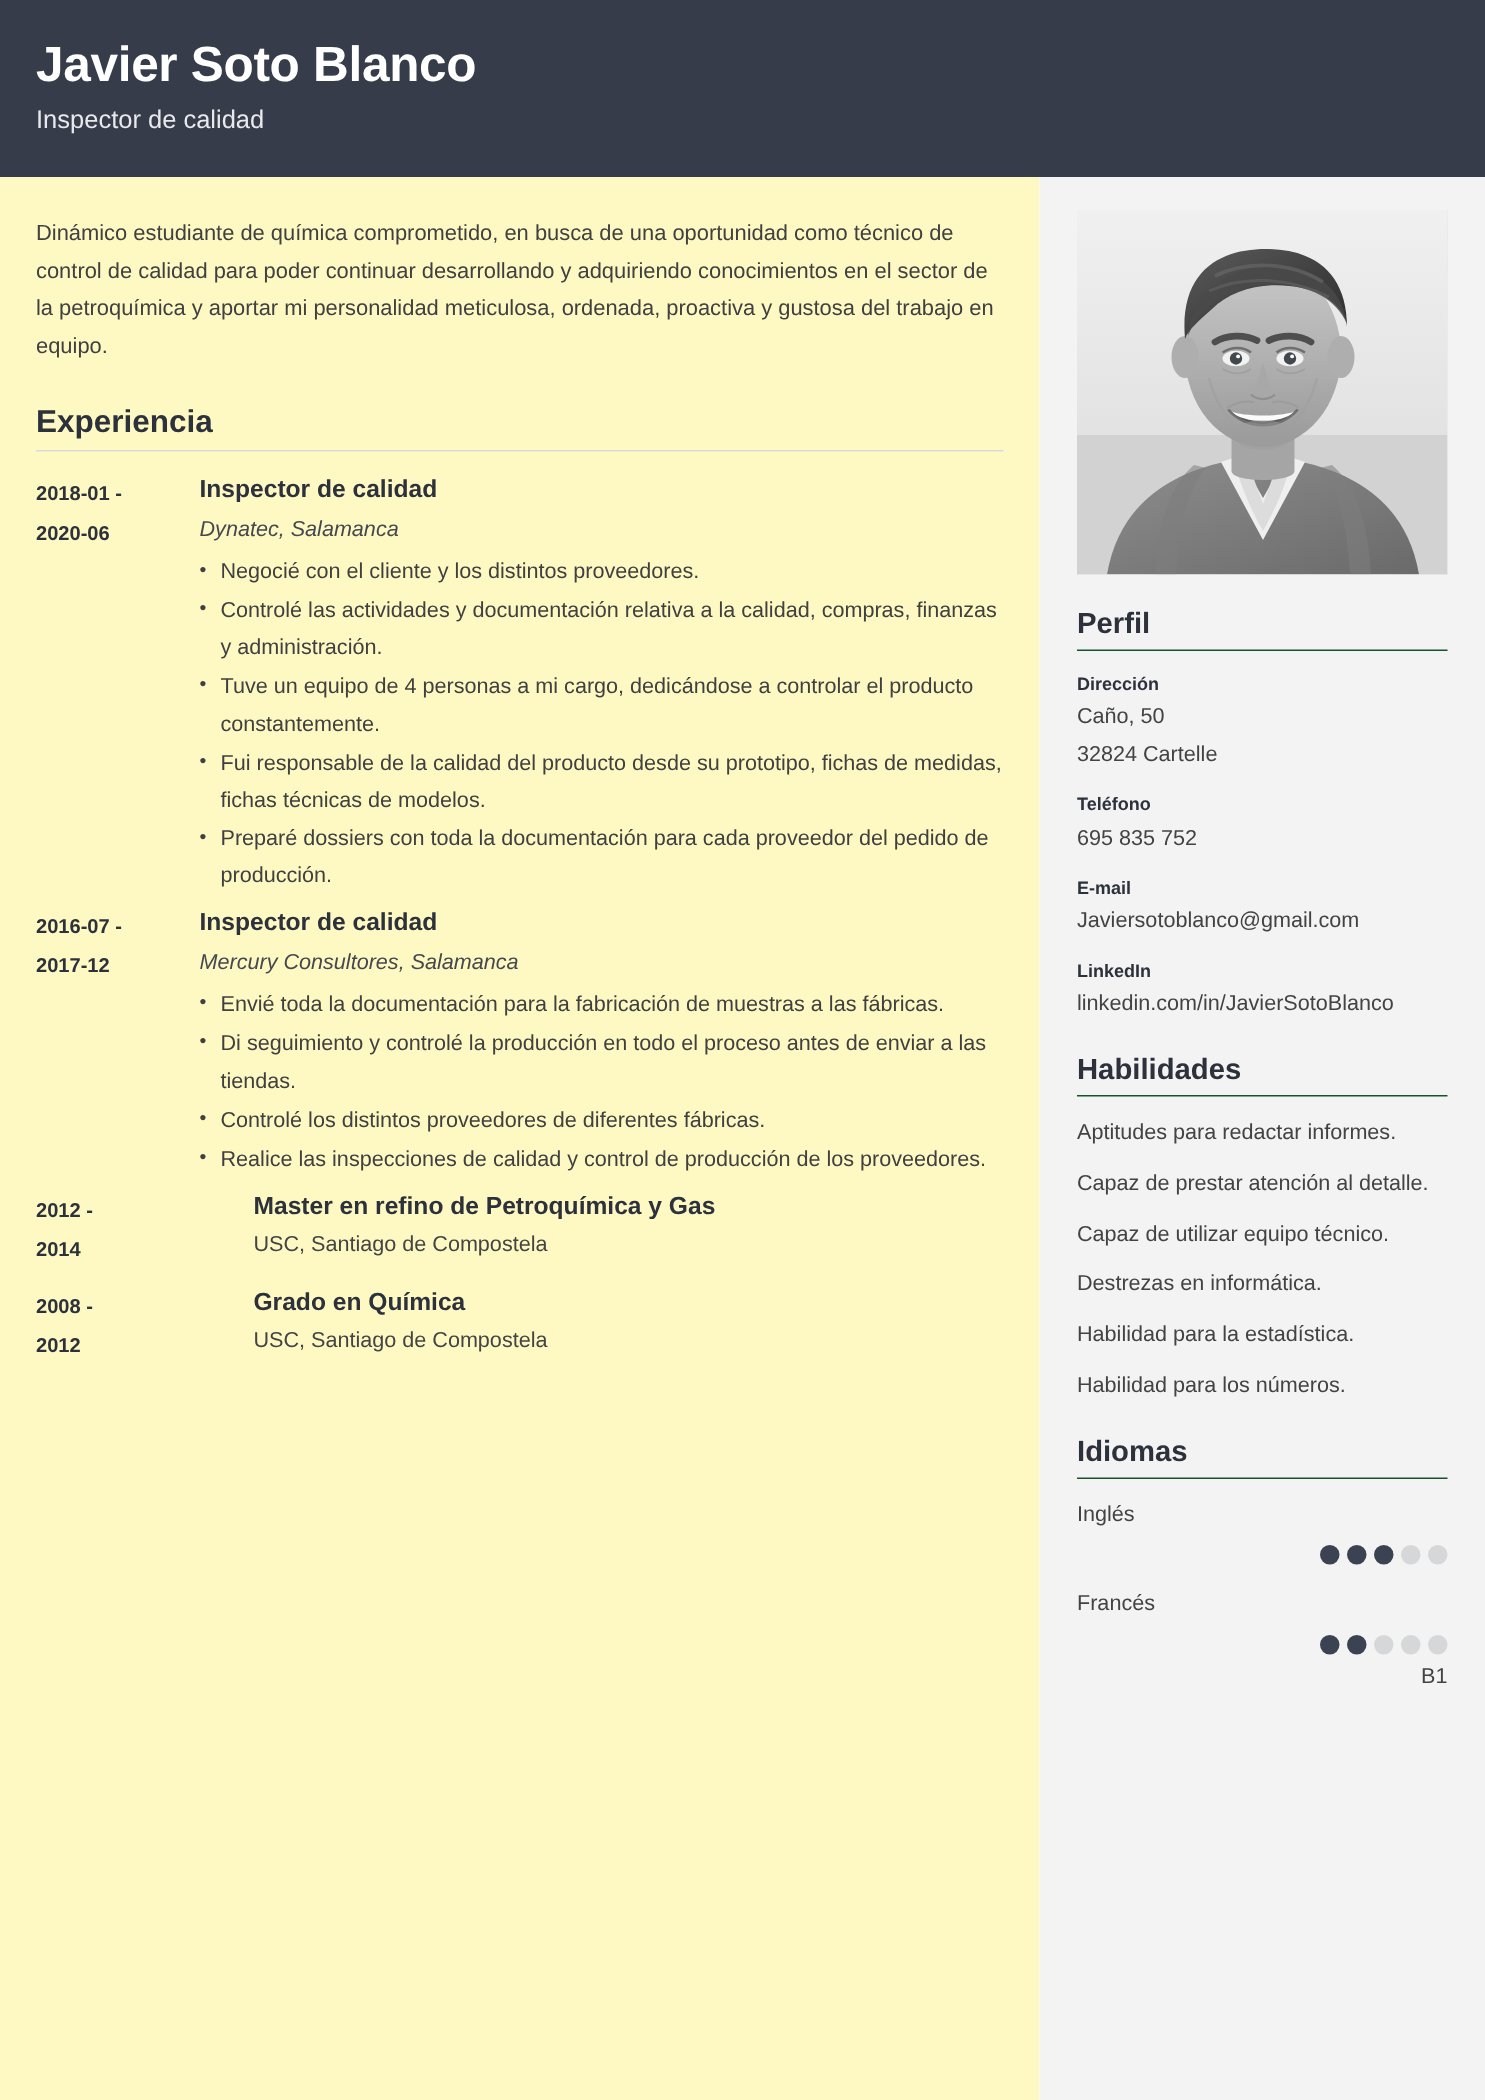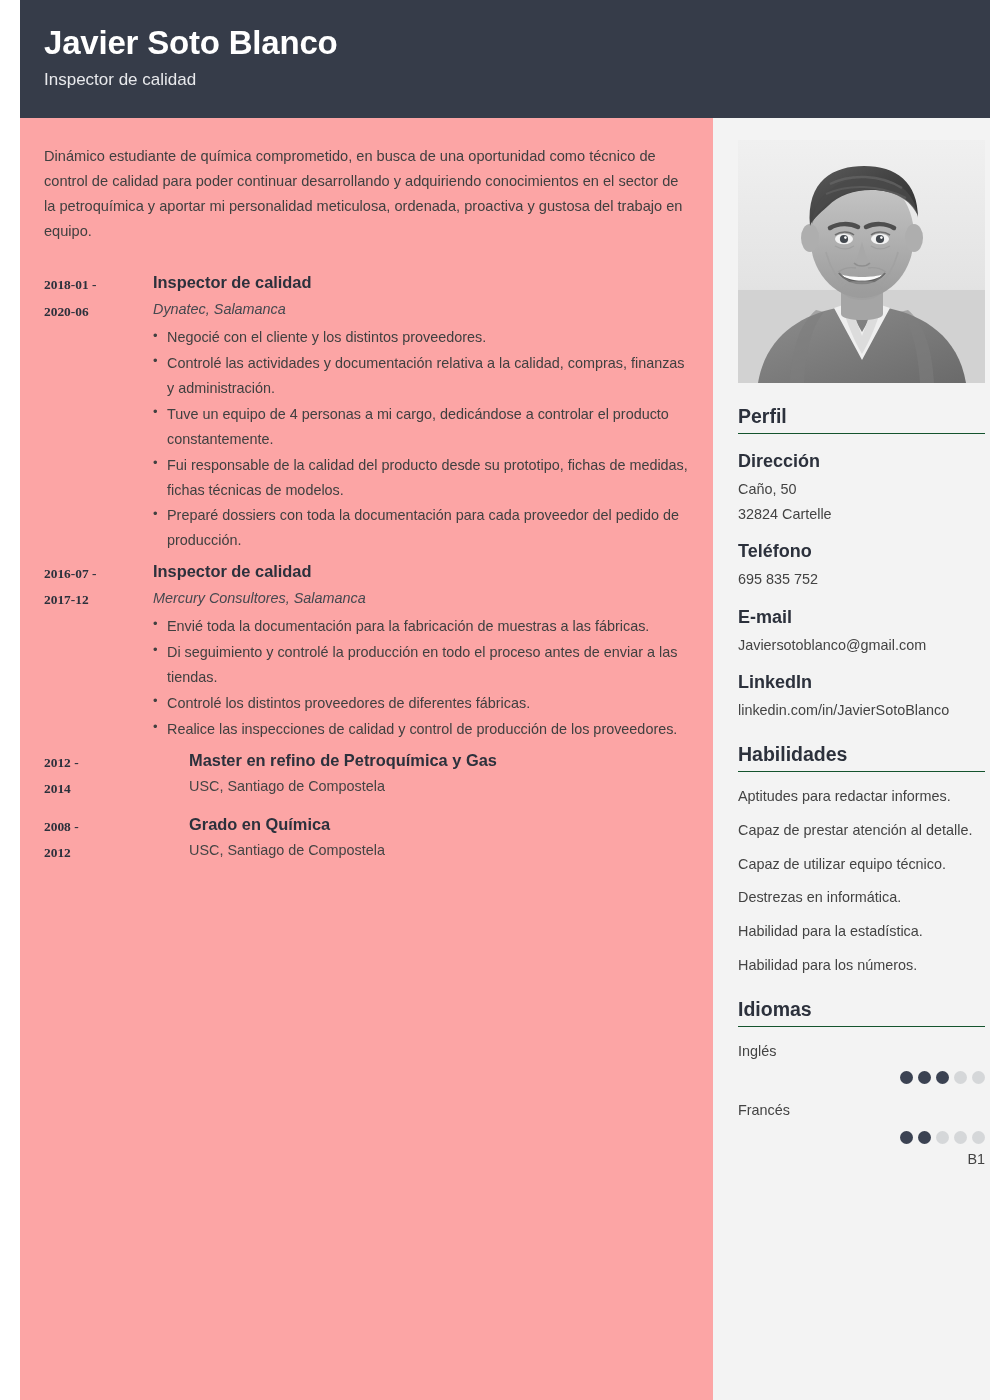--- a/index.html
+++ b/index.html
@@ -16,21 +16,20 @@
     position: relative;
     overflow: hidden;
   }
 
   .page {
     width: 990px;
     height: 1400px;
     position: relative;
     display: flex;
     flex-direction: column;
-    padding-left: 20px;
   }
 
   
   .header {
     background: #363c49;
     height: 118px;
     padding: 22px 24px 0 24px;
     flex: 0 0 auto;
   }
   .header-name {
@@ -52,21 +51,21 @@
   .body-wrap {
     display: flex;
     flex: 1 1 auto;
     align-items: stretch;
     min-height: 0;
   }
 
   .main-col {
     width: 693px;
     flex: 0 0 693px;
-    background: #fca5a5;
+    background: #fef9c3;
     padding: 26px 24px 0 24px;
   }
 
   .side-col {
     width: 297px;
     flex: 0 0 297px;
     background: #f3f3f3;
     padding: 22px 25px 0 25px;
   }
 
@@ -96,21 +95,20 @@
     margin-bottom: 5px;
   }
   .entry-dates {
     width: 109px;
     flex: 0 0 109px;
     font-size: 13.4px;
     font-weight: bold;
     color: #2c313c;
     line-height: 1.95;
     padding-top: 2px;
-    font-family: Liberation Serif, serif;
   }
   .entry-body {
     flex: 1 1 auto;
     min-width: 0;
   }
   .entry-title {
     font-size: 16.4px;
     font-weight: bold;
     color: #2c313c;
     line-height: 1.55;
@@ -165,21 +163,21 @@
     font-size: 19.5px;
     font-weight: bold;
     color: #2c313c;
     padding-bottom: 5px;
     border-bottom: 1px solid #14532d;
     margin-bottom: 12px;
   }
   .side-block { margin-bottom: 20px; }
 
   .field-label {
-    font-size: 18px;
+    font-size: 12px;
     font-weight: bold;
     color: #2c313c;
     line-height: 1.7;
     margin-top: 10px;
   }
   .field-label.first { margin-top: 0; }
   .field-value {
     font-size: 14.4px;
     color: #434343;
     line-height: 1.73;
@@ -228,20 +226,21 @@
     <div class="header-name">Javier Soto Blanco</div>
     <div class="header-role">Inspector de calidad</div>
   </div>
 
   <div class="body-wrap">
 
     <div class="main-col">
 
       <div class="summary">Dinámico estudiante de química comprometido, en busca de una oportunidad como técnico de control de calidad para poder continuar desarrollando y adquiriendo conocimientos en el sector de la petroquímica y aportar mi personalidad meticulosa, ordenada, proactiva y gustosa del trabajo en equipo.</div>
 
+      <div class="sec-title">Experiencia</div>
 
       <div class="entry">
         <div class="entry-dates">
           <div>2018-01 -</div>
           <div>2020-06</div>
         </div>
         <div class="entry-body">
           <div class="entry-title">Inspector de calidad</div>
           <div class="entry-sub">Dynatec, Salamanca</div>
           <ul class="bullets">

